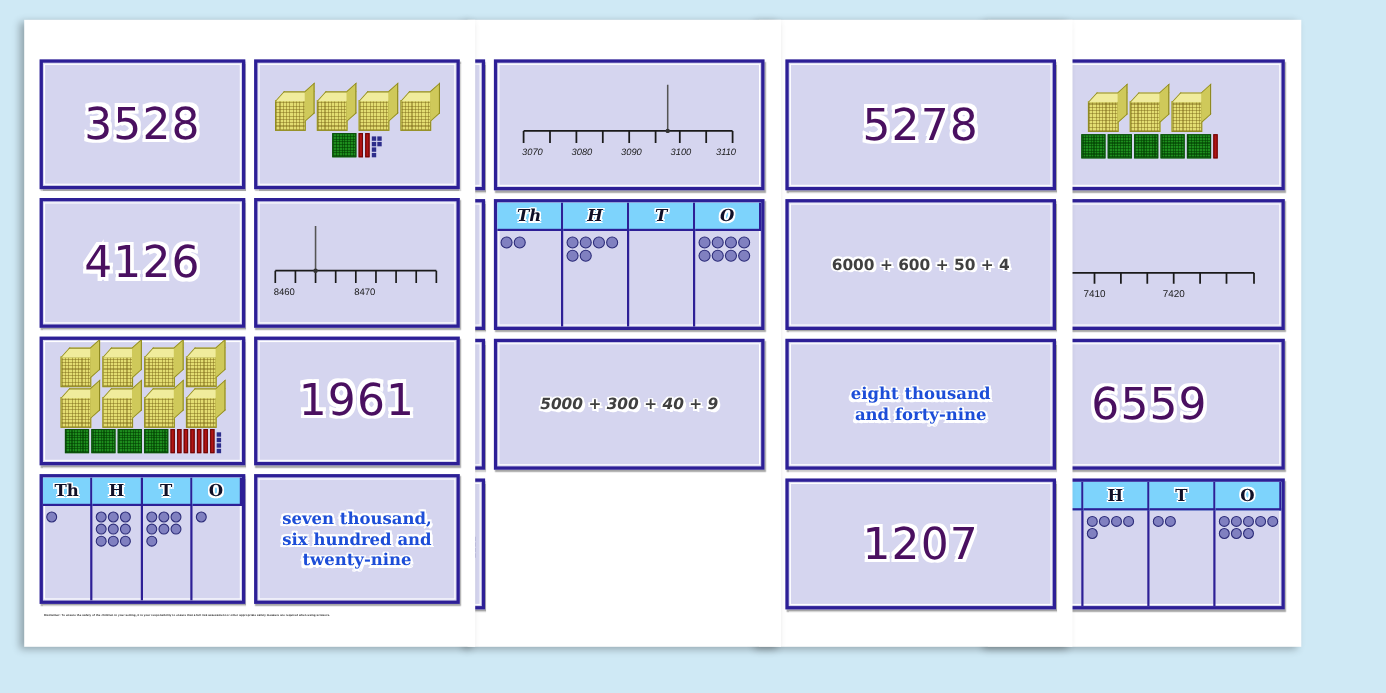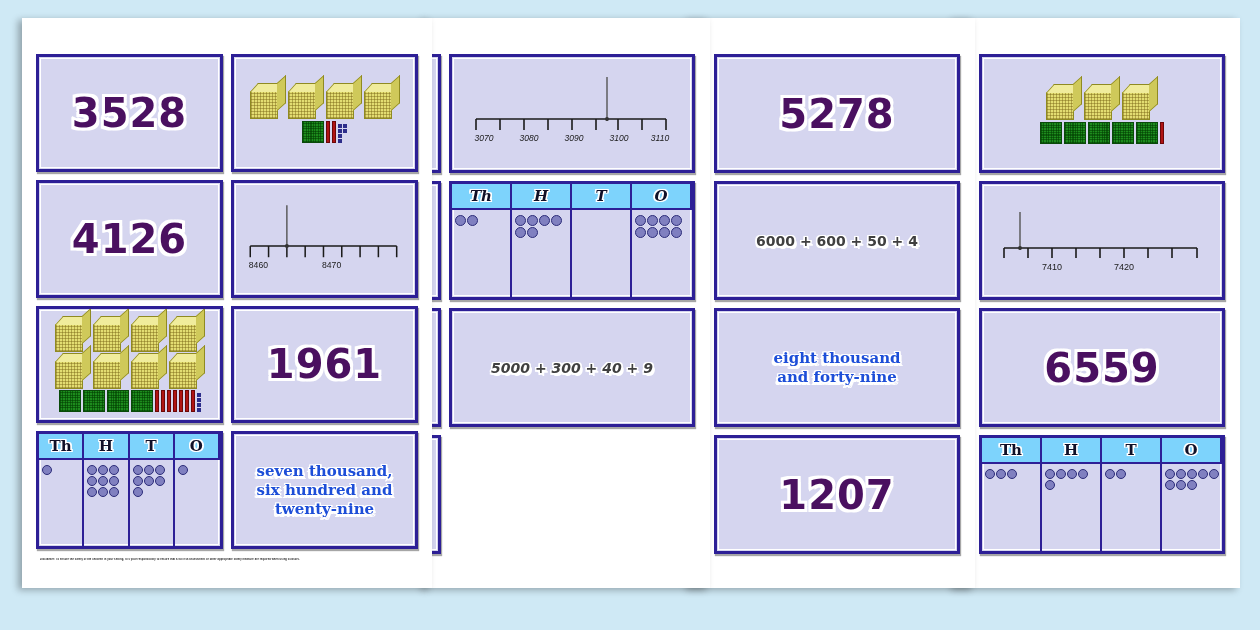--- a/index.html
+++ b/index.html
@@ -37,21 +37,21 @@
     outline-offset:-5px;
     box-shadow:1px 2px 1px rgba(0,0,0,.35);
     display:flex;align-items:center;justify-content:center;
     position:relative;overflow:hidden;
     box-sizing:border-box;
   }
 
   
   .numeral{
     font-family:"DejaVu Sans",sans-serif;
-    font-weight:bold;
+    font-weight:normal;
     font-size:40px;
     color:#4a1060;
     letter-spacing:1px;
     -webkit-text-stroke:5px #ffffff;
     paint-order:stroke fill;
     text-shadow:
       2px 0 0 #fff,-2px 0 0 #fff,0 2px 0 #fff,0 -2px 0 #fff,
       2px 2px 0 #fff,-2px -2px 0 #fff,2px -2px 0 #fff,-2px 2px 0 #fff,
       3px 3px 0 #fff,-3px 3px 0 #fff,3px -3px 0 #fff,-3px -3px 0 #fff;
     text-align: center;
@@ -174,21 +174,21 @@
     font-size:2.6px;font-weight:bold;color:#222;
     white-space:nowrap;letter-spacing:.1px;
   }
   .clip{overflow:hidden;}
 </style>
 </head>
 <body>
 
 <div class="stage">
 
-  <div class="sheet" style="left:955px;top:18px;width:285px;height:570px;">
+  <div class="sheet" style="left:898px;top:18px;width:285px;height:570px;">
     <div class="sheet-inner">
       <div class="cardgrid" style="left:-230px;top:36px;width:500px;height:500px;">
 
         <div class="card">
           
         </div>
         <div class="card">
           <div class="blocks">
             <div class="brow">
               <div class="cube"></div>

